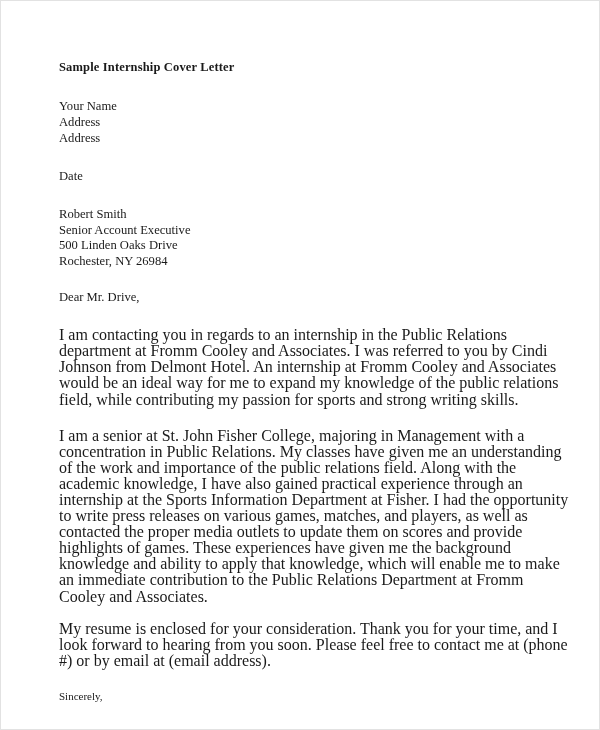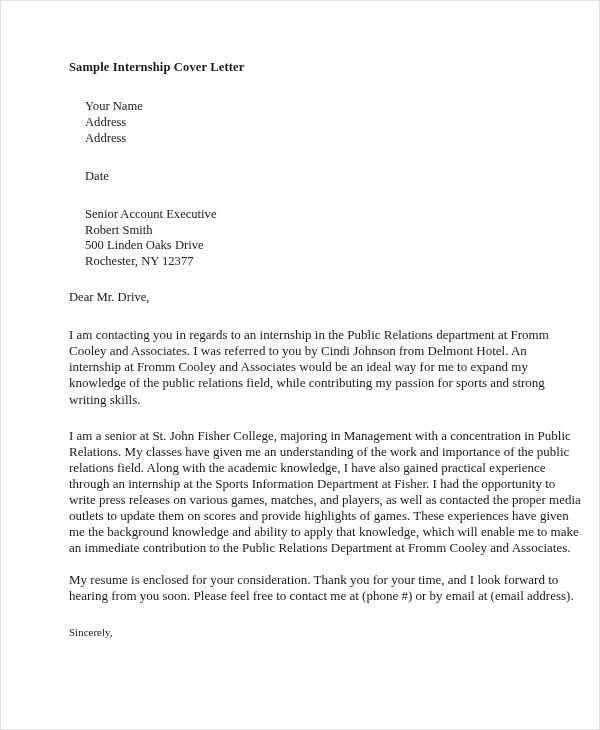--- a/index.html
+++ b/index.html
@@ -16,44 +16,44 @@
     position: relative;
     width: 600px;
     height: 730px;
     box-sizing: border-box;
     background: #ffffff;
     border: 1px solid #e2e2e2;
     overflow: hidden;
   }
   .sheet {
     position: absolute;
-    left: 68px;
+    left: 58px;
     top: 58px;
     width: 514px;
   }
   .doc-title {
     font-size: 12.5px;
     font-weight: bold;
     letter-spacing: 0.15px;
     line-height: 16px;
     margin: 0 0 24px 0;
   }
   .block {
-    margin: 0 0 22px 16px;
+    margin: 0 0 22px 0;
   }
   .block.tight {
     margin-bottom: 20px;
   }
   .line {
     font-size: 12.6px;
     line-height: 15.9px;
     white-space: pre;
   }
   .para {
-    font-size: 13px;
+    font-size: 16px;
     line-height: 16.1px;
     margin: 0 0 20px 0;
     text-align: left;
     width: 512px;
   }
   .para.narrow {
     width: 500px;
   }
   .para.last-body {
     margin-bottom: 16px;
@@ -86,24 +86,24 @@
       <div class="line">Your Name</div>
       <div class="line">Address</div>
       <div class="line">Address</div>
     </div>
 
     <div class="block">
       <div class="line">Date</div>
     </div>
 
     <div class="block tight">
+      <div class="line">Robert Smith</div>
       <div class="line">Senior Account Executive</div>
-      <div class="line">Robert Smith</div>
       <div class="line">500 Linden Oaks Drive</div>
-      <div class="line">Rochester, NY 12377</div>
+      <div class="line">Rochester, NY 26984</div>
     </div>
 
     <p class="salutation">Dear Mr. Drive,</p>
 
     <p class="para narrow">I am contacting you in regards to an internship in the Public Relations department at Fromm Cooley and Associates. I was referred to you by Cindi Johnson from Delmont Hotel. An internship at Fromm Cooley and Associates would be an ideal way for me to expand my knowledge of the public relations field, while contributing my passion for sports and strong writing skills.</p>
     <p class="para last-body">I am a senior at St. John Fisher College, majoring in Management with a concentration in Public Relations. My classes have given me an understanding of the work and importance of the public relations field. Along with the academic knowledge, I have also gained practical experience through an internship at the Sports Information Department at Fisher. I had the opportunity to write press releases on various games, matches, and players, as well as contacted the proper media outlets to update them on scores and provide highlights of games. These experiences have given me the background knowledge and ability to apply that knowledge, which will enable me to make an immediate contribution to the Public Relations Department at Fromm Cooley and Associates.</p>
     <p class="para">My resume is enclosed for your consideration. Thank you for your time, and I look forward to hearing from you soon. Please feel free to contact me at (phone #) or by email at (email address).</p>
 
     <p class="closing">Sincerely,</p>
 

